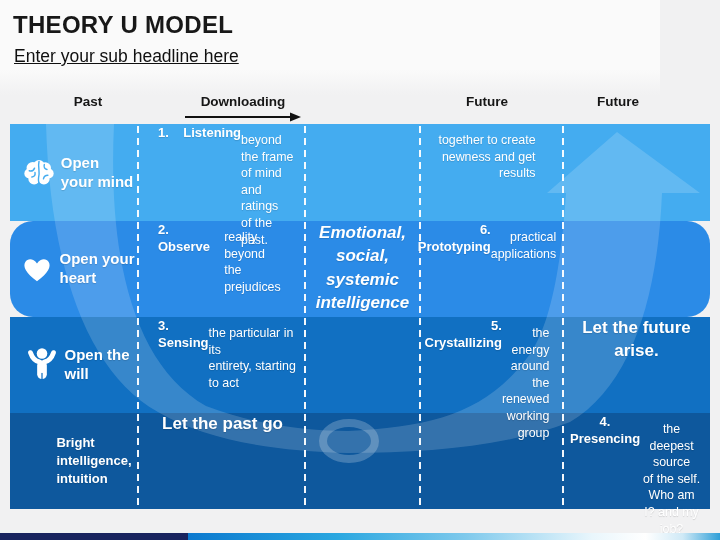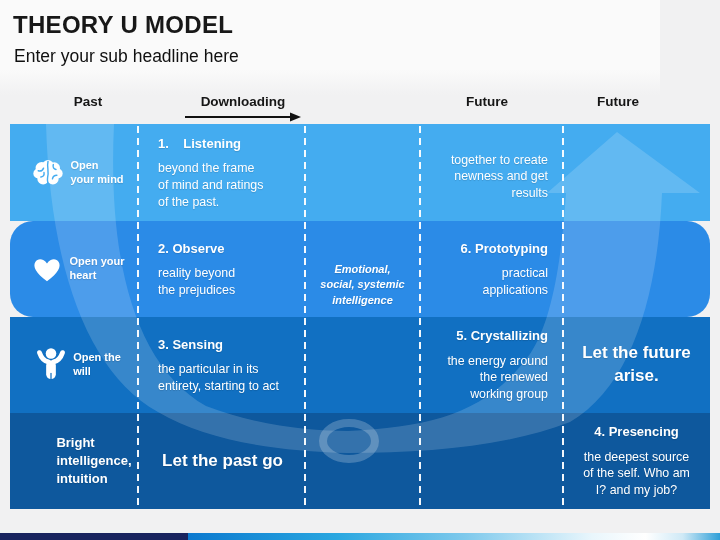--- a/index.html
+++ b/index.html
@@ -4,48 +4,48 @@
 <style>
   html,body{margin:0;padding:0;}
   body{
     width:720px;height:540px;
     background:#f1f1f2;
     font-family:"Liberation Sans", sans-serif;
     overflow:hidden;
   }
   .slide{position:relative;width:660px;height:540px;background:linear-gradient(180deg,#fafafa 0,#fafafa 70px,#f1f1f2 95px,#f1f1f2 100%);}
   .title{position:absolute;left:13px;top:11px;font-size:24px;font-weight:bold;color:#181818;letter-spacing:.3px;}
-  .subtitle{position:absolute;left:14px;top:46px;font-size:17.5px;color:#101010;}
+  .subtitle{position:absolute;left:14px;top:46px;font-size:17.5px;color:#101010;text-decoration:underline;}
   .colhead{position:absolute;top:94px;width:120px;text-align:center;font-size:13.5px;font-weight:bold;color:#161616;}
   .ch-past{left:28px;}
   .ch-downloading{left:183px;}
   .ch-future1{left:427px;}
   .ch-future2{left:558px;}
   .dl-arrow{position:absolute;left:185px;top:112px;width:116px;height:10px;}
 
   .matrix{position:absolute;left:10px;top:124px;width:700px;height:385px;}
   .rowbg{position:absolute;left:0;width:700px;}
   .rb0{top:0;height:97px;}
   .rb1{top:97px;height:96px;border-radius:23px;}
   .rb2{top:193px;height:96px;}
   .rb3{top:289px;height:96px;}
   .wm{position:absolute;left:0;top:0;}
 
   .rowfg{position:absolute;left:0;width:700px;color:#fff;}
-  .cell{position:absolute;top:0;height:100%;box-sizing:border-box;display:flex;flex-direction:column;justify-content:center;text-shadow:0 1px 1px rgba(0,0,0,.14);}
+  .cell{position:absolute;top:0;height:100%;box-sizing:border-box;display:flex;justify-content:center;text-shadow:0 1px 1px rgba(0,0,0,.14);}
   .c1{left:0;width:128px;flex-direction:row;align-items:center;padding-left:8px;}
   .c2{left:128px;width:167px;padding-left:20px;padding-right:4px;text-align:left;}
   .c3{left:295px;width:115px;text-align:center;padding:0 4px;}
   .c4{left:410px;width:143px;text-align:right;padding-right:15px;padding-left:6px;}
   .c5{left:553px;width:147px;text-align:center;padding:0 7px;}
   .icon-box{width:32px;display:flex;justify-content:center;align-items:center;flex:0 0 32px;}
-  .row-label{margin-left:6px;font-size:11px;font-weight:bold;line-height:1.25;white-space:pre-line;}
+  .row-label{margin-left:6px;font-size:15px;font-weight:bold;line-height:1.25;white-space:pre-line;}
   .lead{font-size:13px;font-weight:bold;line-height:1.34;white-space:pre-line;}
   .body{font-size:12.4px;line-height:1.34;white-space:pre-line;margin-top:8px;}
-  .note-italic{font-size:11px;font-style:italic;font-weight:bold;line-height:1.38;white-space:pre-line;margin-top:32px;}
+  .note-italic{font-size:17px;font-style:italic;font-weight:bold;line-height:1.38;white-space:pre-line;}
   .note-bold{font-size:17px;font-weight:bold;line-height:1.35;white-space:pre-line;}
   .plain-label{font-size:13px;font-weight:bold;line-height:1.38;white-space:pre-line;text-align:left;padding-left:32px;}
 
   .bottom-bar{position:absolute;left:0;bottom:0;width:720px;height:7px;display:flex;}
   .bar-navy{width:188px;height:100%;}
   .bar-gradient{flex:1;height:100%;background:linear-gradient(90deg,#0b79cf 0%,#2aa7e0 28%,#7ec9ec 52%,#e9f6fc 76%,#ffffff 86%,#cfe9f6 93%,#2f9fd8 100%);}
 </style>
 </head>
 <body>
 

